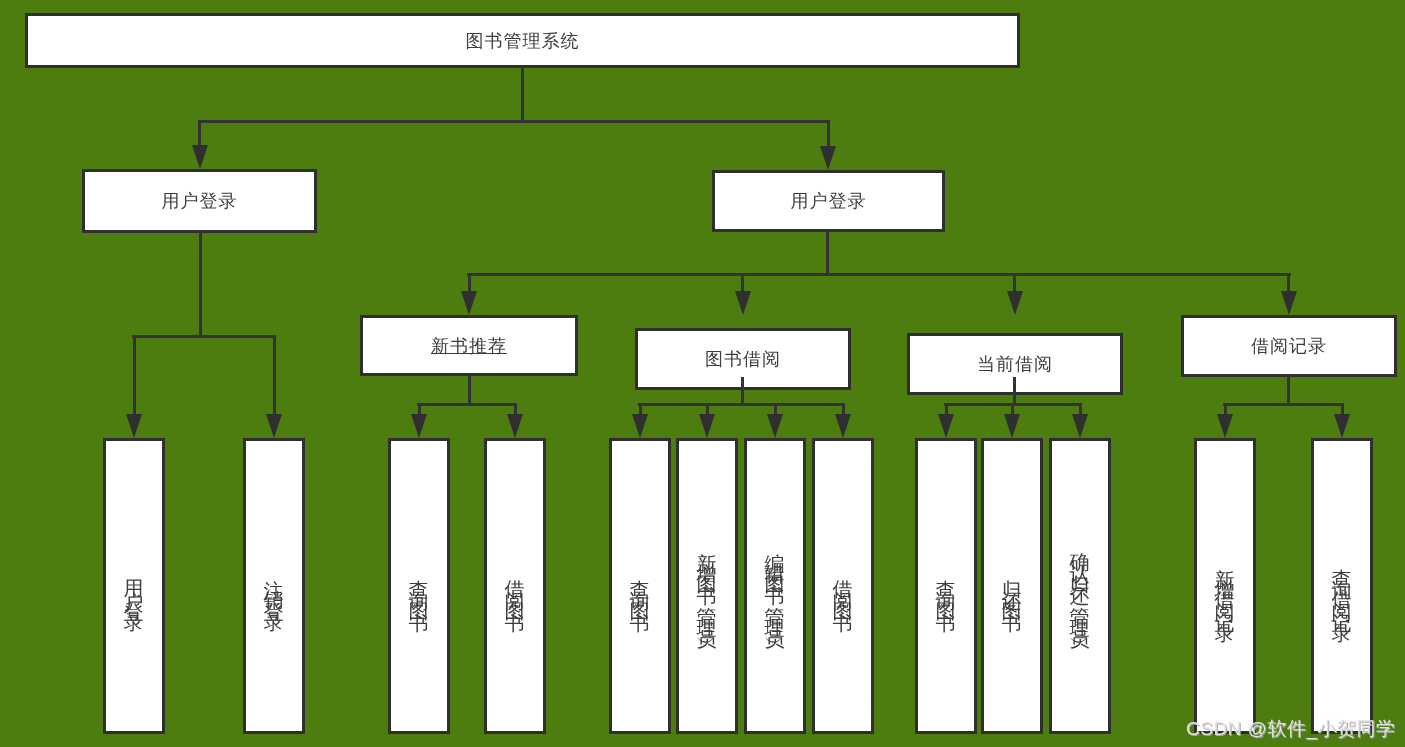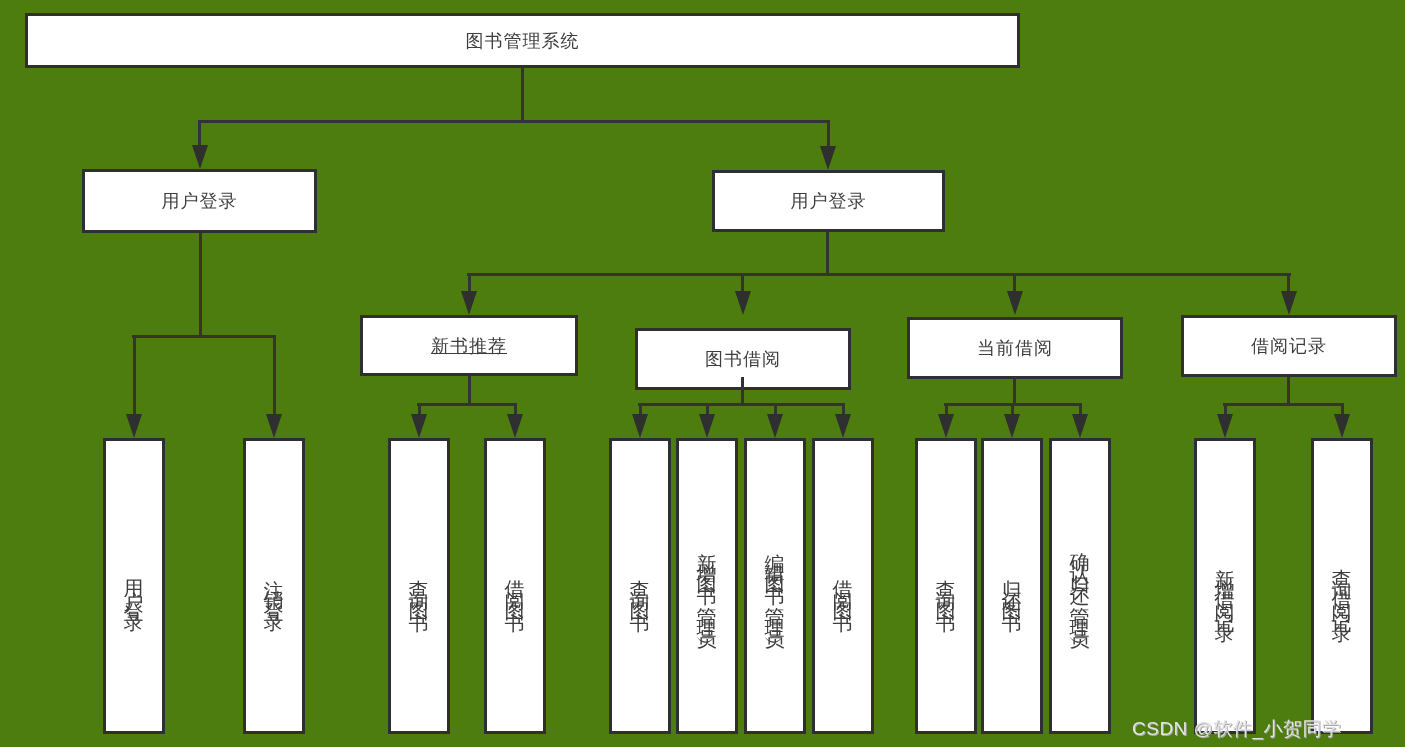--- a/index.html
+++ b/index.html
@@ -27,21 +27,21 @@
   
   .line{position:absolute;background:#333333;}
   .arrow{
     position:absolute;width:0;height:0;
     border-left:8px solid transparent;
     border-right:8px solid transparent;
     border-top:24px solid #2f2f2f;
   }
 
   .watermark{
-    position:absolute;left:1132px;top:716px;
+    position:absolute;left:1186px;top:716px;
     font-size:19px;color:#e2e2e2;
     text-shadow:1px 1px 0 #a8a8a8;
     letter-spacing:0.5px;white-space:nowrap;z-index:10;
   }
 </style>
 </head>
 <body>
 
 <div class="canvas">
 
@@ -70,21 +70,21 @@
   <div class="arrow" style="left:461px;top:291px;"></div>
   <div class="line" style="left:741px;top:273px;width:3px;height:20px;"></div>
   <div class="arrow" style="left:735px;top:291px;"></div>
   <div class="line" style="left:1013px;top:273px;width:3px;height:20px;"></div>
   <div class="arrow" style="left:1007px;top:291px;"></div>
   <div class="line" style="left:1287px;top:273px;width:3px;height:20px;"></div>
   <div class="arrow" style="left:1281px;top:291px;"></div>
 
   <div class="node h" style="left:360px;top:315px;width:218px;height:61px;text-decoration:underline;">新书推荐</div>
   <div class="node h" style="left:635px;top:328px;width:216px;height:62px;">图书借阅</div>
-  <div class="node h" style="left:907px;top:317px;width:216px;height:62px;">当前借阅</div>
+  <div class="node h" style="left:907px;top:333px;width:216px;height:62px;">当前借阅</div>
   <div class="node h" style="left:1181px;top:315px;width:216px;height:62px;">借阅记录</div>
 
   <div class="line" style="left:468px;top:376px;width:3px;height:30px;"></div>
   <div class="line" style="left:417px;top:403px;width:100px;height:3px;"></div>
   <div class="line" style="left:418px;top:403px;width:3px;height:14px;"></div>
   <div class="arrow" style="left:411px;top:414px;"></div>
   <div class="line" style="left:514px;top:403px;width:3px;height:14px;"></div>
   <div class="arrow" style="left:507px;top:414px;"></div>
 
   <div class="line" style="left:741px;top:377px;width:3px;height:29px;"></div>

